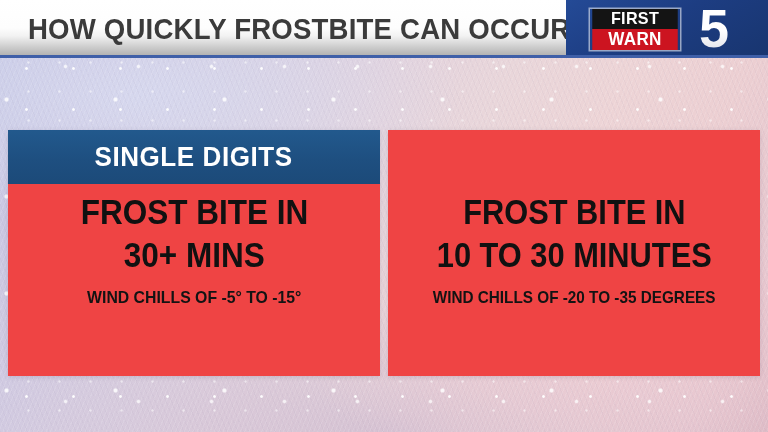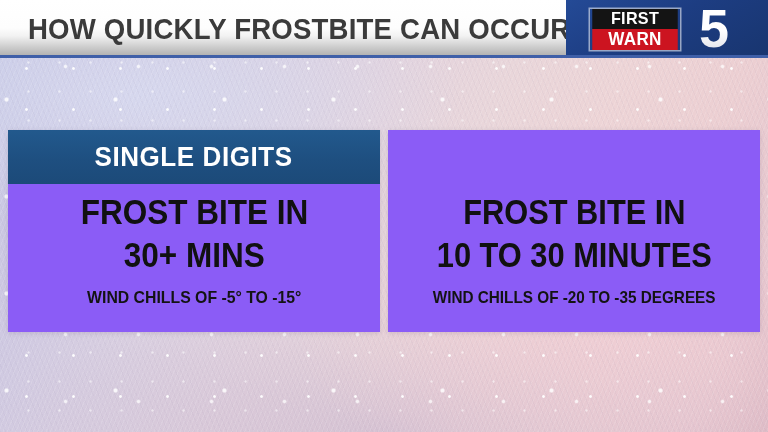--- a/index.html
+++ b/index.html
@@ -165,22 +165,22 @@
     background: linear-gradient(180deg, #ffffff 0%, #ffffff 55%, #d8dbe6 100%);
     -webkit-background-clip: text;
     background-clip: text;
     -webkit-text-fill-color: transparent;
   }
 
   
   .panel {
     position: absolute;
     top: 130px;
-    height: 202px;
-    background: #8b5cf6;
+    height: 246px;
+    background: #ef4444;
     box-shadow: 0 1px 5px rgba(90,70,100,0.18);
   }
   .panel-left  { left: 8px;   width: 372px; }
   .panel-right { left: 388px; width: 372px; }
 
   .panel-head {
     position: absolute;
     left: 0; top: 0;
     width: 100%;
     height: 54px;

